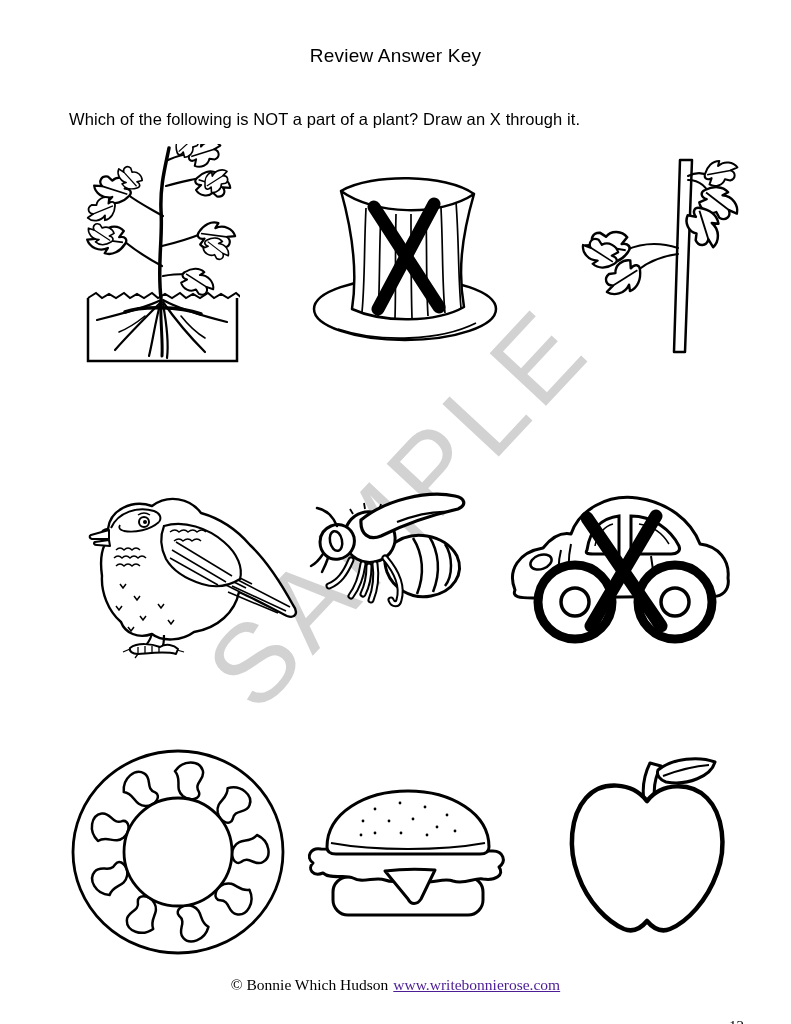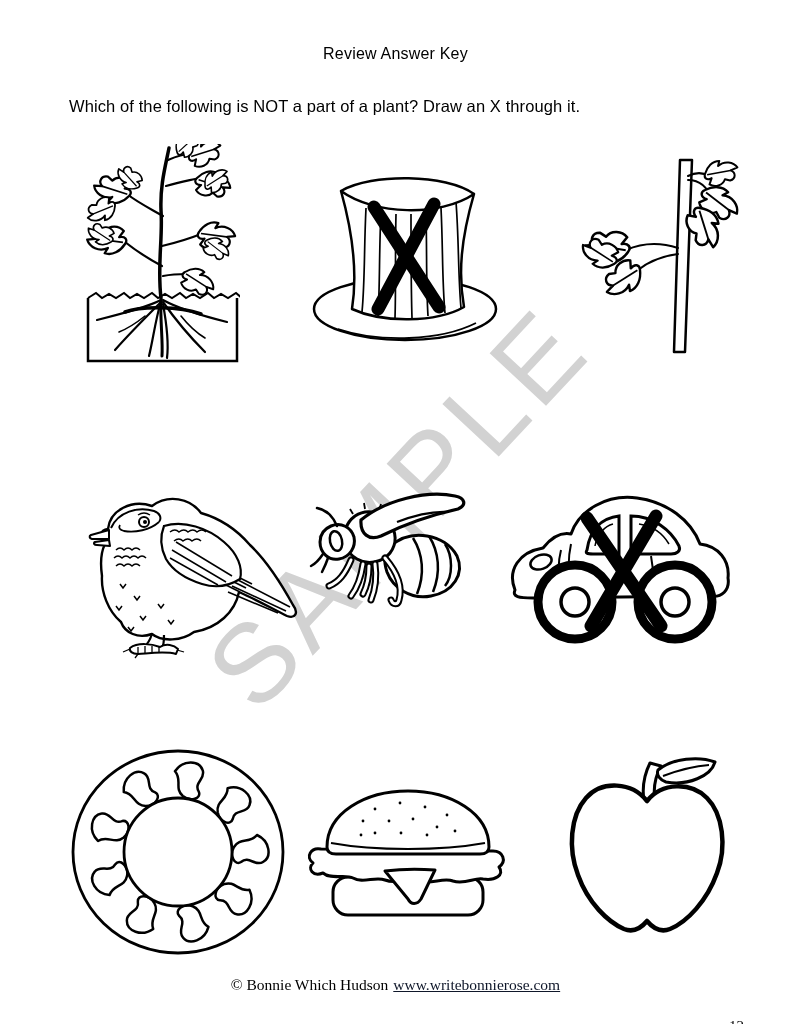--- a/index.html
+++ b/index.html
@@ -10,33 +10,33 @@
   }
   .watermark{
     position:absolute;left:398px;top:508px;z-index:0;
     transform:translate(-50%,-50%) rotate(-47deg);
     font-size:112px;letter-spacing:7px;color:#d2d2d2;
     font-family:"Liberation Sans",sans-serif;white-space:nowrap;
     user-select:none;
   }
   .title{
     position:absolute;top:45px;left:0;width:100%;z-index:1;
-    text-align:center;font-size:16px;letter-spacing:0.2px;
+    text-align:center;font-size:19px;letter-spacing:0.2px;
   }
   .prompt{
     position:absolute;left:69px;width:660px;z-index:1;margin:0;
     font-size:16.5px;line-height:24px;text-align:justify;letter-spacing:0.1px;
   }
-  #q1{top:94px;} #q2{top:399px;} #q3{top:694px;}
+  #q1{top:107px;} #q2{top:399px;} #q3{top:694px;}
   .art{position:absolute;z-index:1;}
   .footer{
     position:absolute;top:976px;left:0;width:100%;z-index:1;
     text-align:center;font-family:"Liberation Serif",serif;font-size:15.5px;
   }
-  .footer a{color:#0f172a;text-decoration:underline;margin-left:5px;}
+  .footer a{color:#4c1d95;text-decoration:underline;margin-left:5px;}
   .pagenum{
     position:absolute;top:978px;right:47px;z-index:1;
     font-family:"Liberation Serif",serif;font-size:15px;margin-top:40px;
   }
 </style>
 </head>
 <body>
 
 <div class="page">
 

